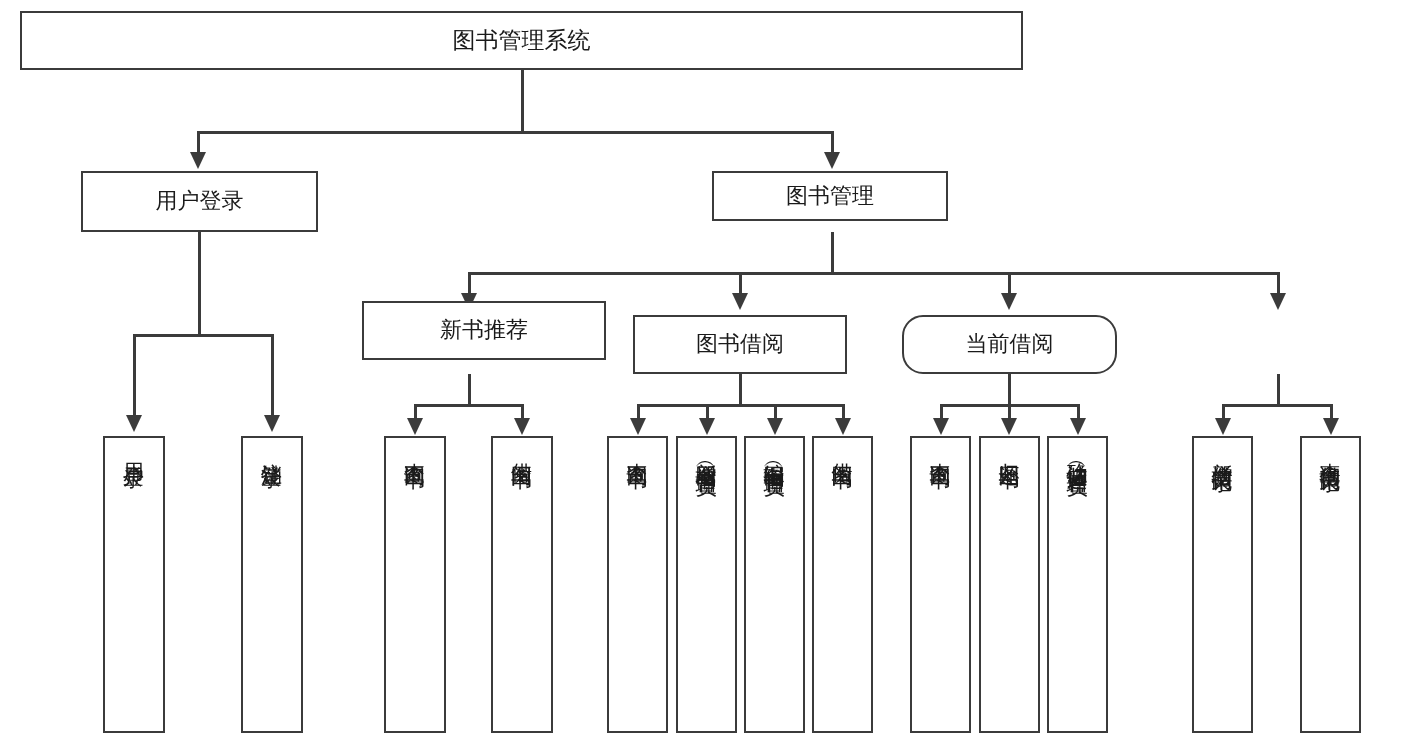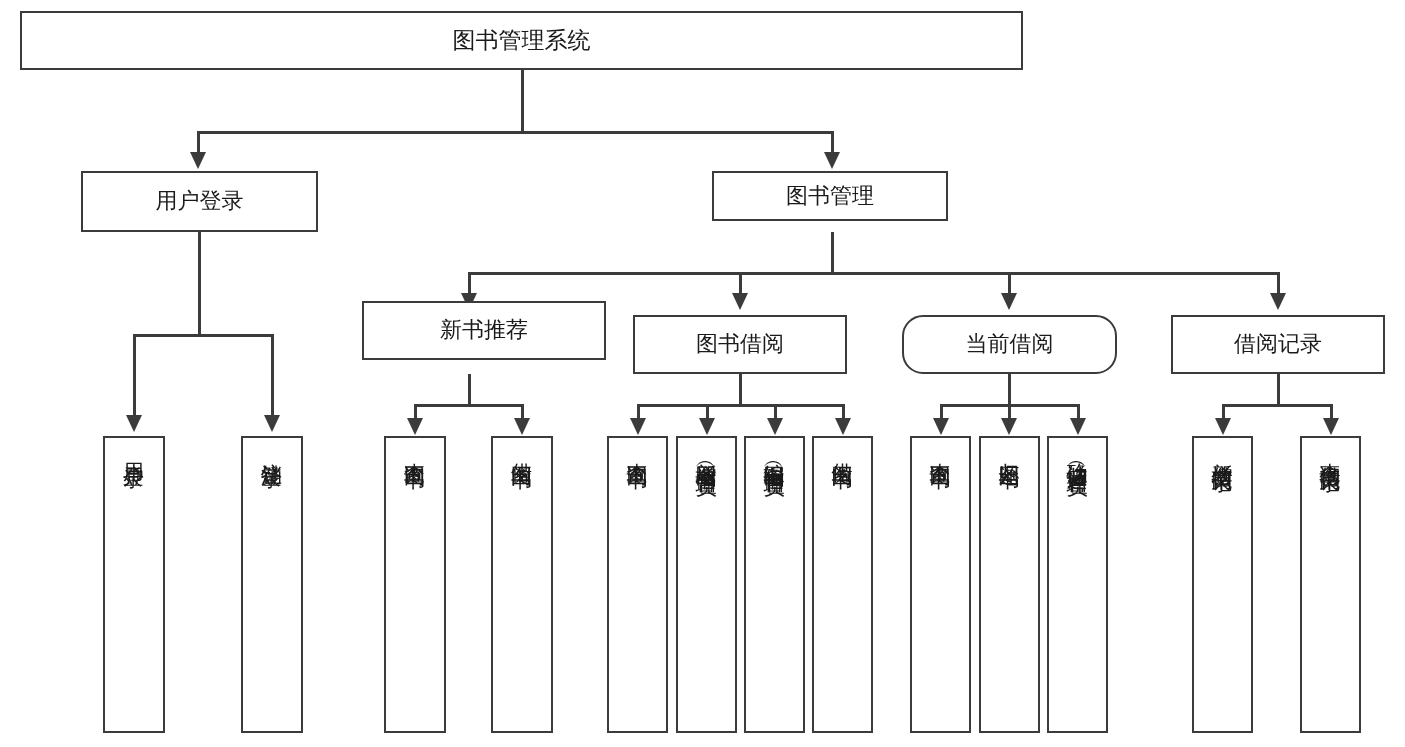--- a/index.html
+++ b/index.html
@@ -131,23 +131,20 @@
 
   <div class="node h" style="left:362px; top:301px; width:244px; height:59px;">
     <span>新书推荐</span>
   </div>
   <div class="node h" style="left:633px; top:315px; width:214px; height:59px;">
     <span>图书借阅</span>
   </div>
   <div class="node h" style="left:902px; top:315px; width:215px; height:59px;border-radius:21px;">
     <span>当前借阅</span>
   </div>
-  <div class="node h" style="left:1171px; top:315px; width:214px; height:59px;">
-    <span>借阅记录</span>
-  </div>
 
   <div class="vline" style="left:468px; top:374px; height:32px;"></div>
   <div class="hline" style="left:414px; top:404px; width:109px;"></div>
   <div class="vline" style="left:414px; top:404px; height:16px;"></div>
   <div class="arrow" style="left:407px; top:418px;"></div>
   <div class="vline" style="left:521px; top:404px; height:16px;"></div>
   <div class="arrow" style="left:514px; top:418px;"></div>
 
   <div class="vline" style="left:739px; top:374px; height:32px;"></div>
   <div class="hline" style="left:637px; top:404px; width:207px;"></div>

